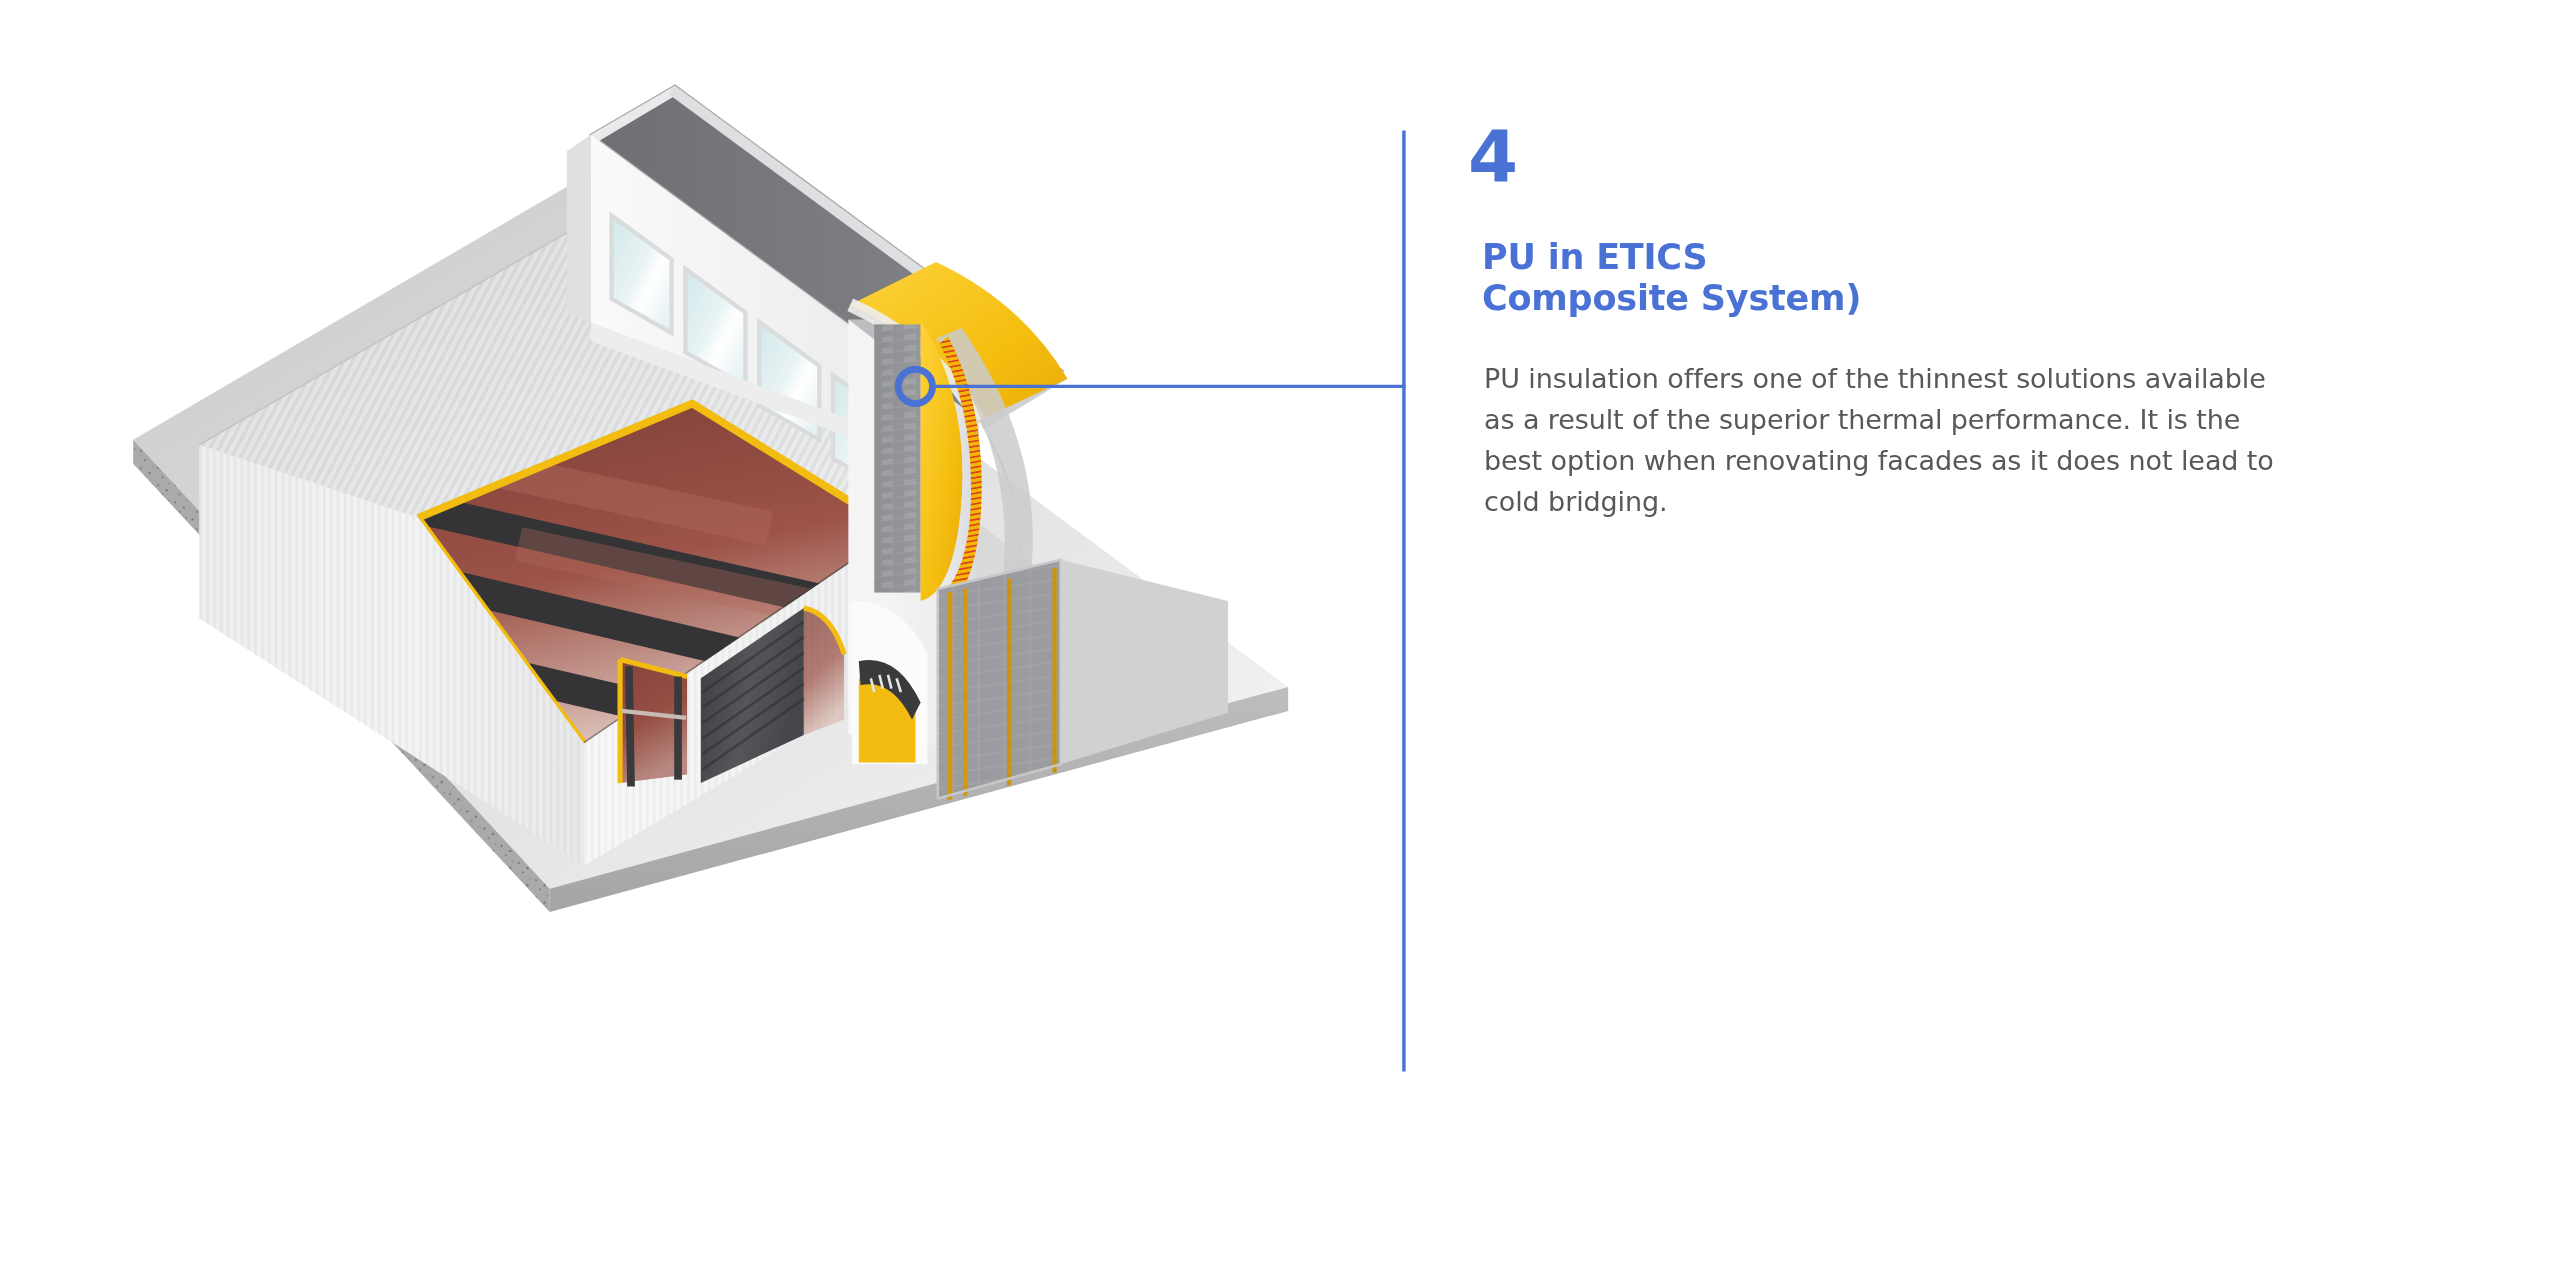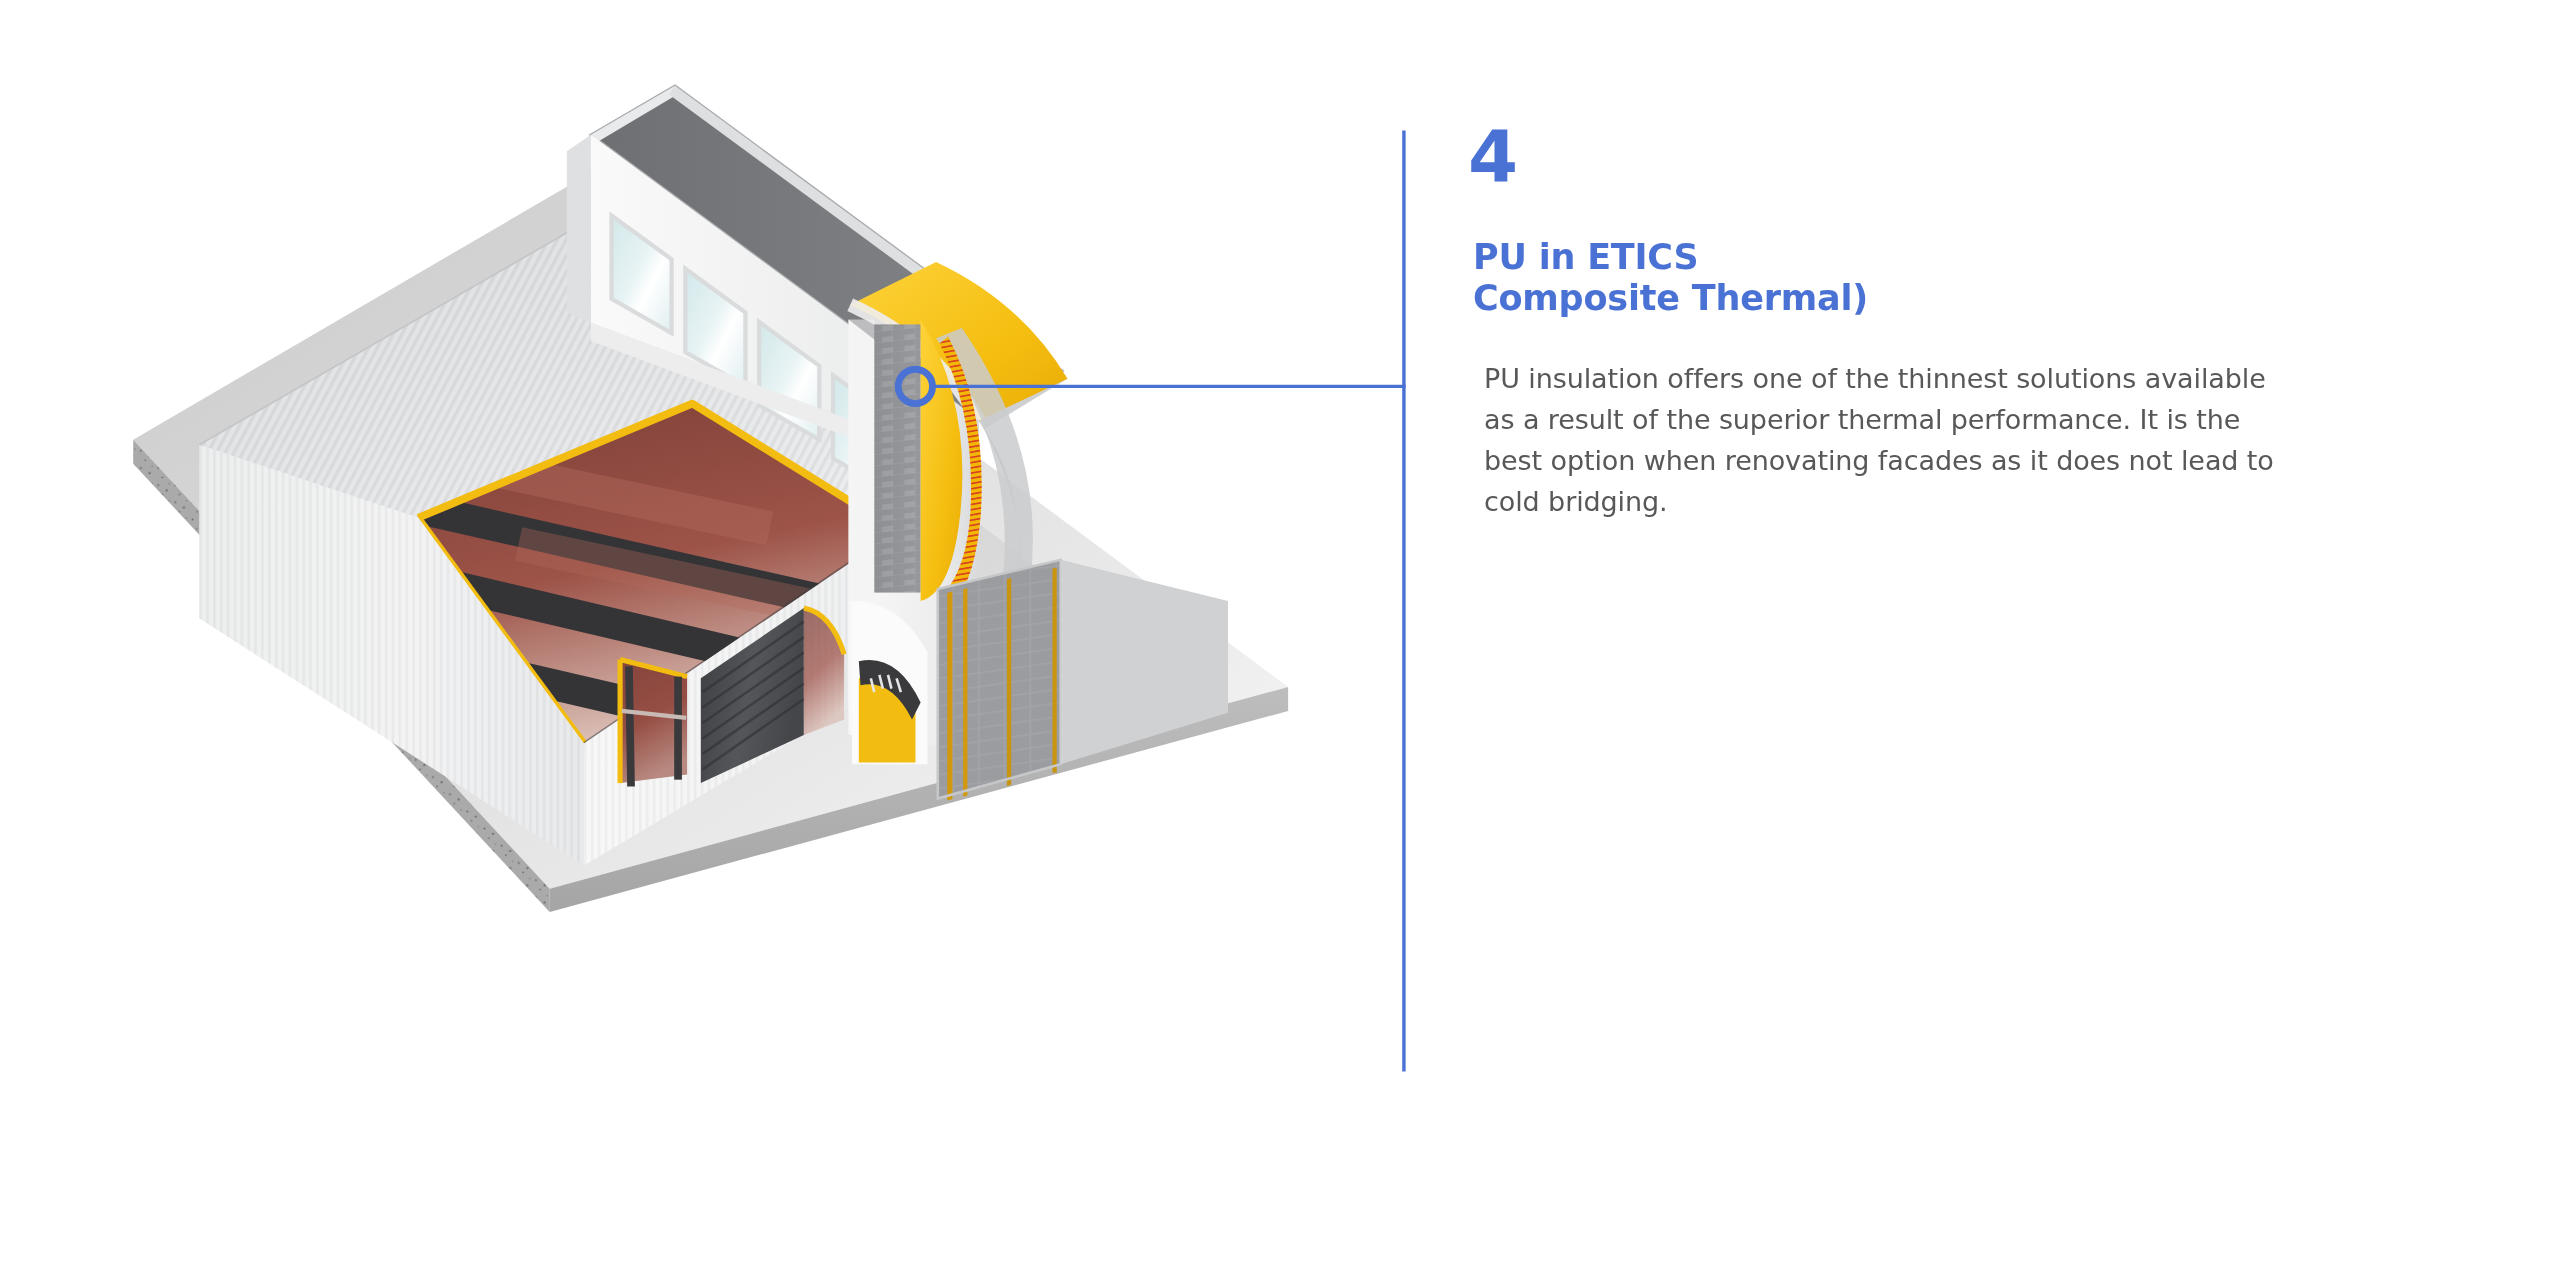--- a/index.html
+++ b/index.html
@@ -47,21 +47,21 @@
     line-height: 1;
     letter-spacing: -0.9px;
     margin: 0 0 45px 0;
     padding: 0;
   }
   .headline {
     font-family: "DejaVu Sans", sans-serif;
     font-size: 35px;
     font-weight: 700;
     line-height: 1.18;
-    margin: 0 0 38px 5px;
+    margin: 0 0 38px 14px;
     padding: 0;
     letter-spacing: -0.2px;
     max-width: 807px;
   }
   .headline .hl-line { display: block; }
   .body-copy {
     font-family: "DejaVu Sans", sans-serif;
     font-size: 27px;
     font-weight: 400;
     line-height: 1.52;
@@ -340,20 +340,20 @@
     <line x1="1082" y1="450" x2="1637" y2="450" stroke="#4a72d4" stroke-width="4"></line>
     <line x1="1635" y1="152" x2="1635" y2="1248" stroke="#4a72d4" stroke-width="4"></line>
     <circle cx="1066" cy="450" r="20" fill="none" stroke="#4a72d4" stroke-width="8"></circle>
   </svg>
 
   <div id="text-panel">
     <div class="step-number" style="color:#4a72d4">4</div>
 
     <h2 class="headline" style="color:#4a72d4">
       <span class="hl-line">PU in ETICS</span>
-      <span class="hl-line">Composite Thermal)</span>
+      <span class="hl-line">Composite System)</span>
     </h2>
 
     <p class="body-copy">PU insulation offers one of the thinnest solutions available as a result of the superior thermal performance. It is the best option when renovating facades as it does not lead to cold bridging.</p>
   </div>
 
 </div>
 
 
 </body></html>

